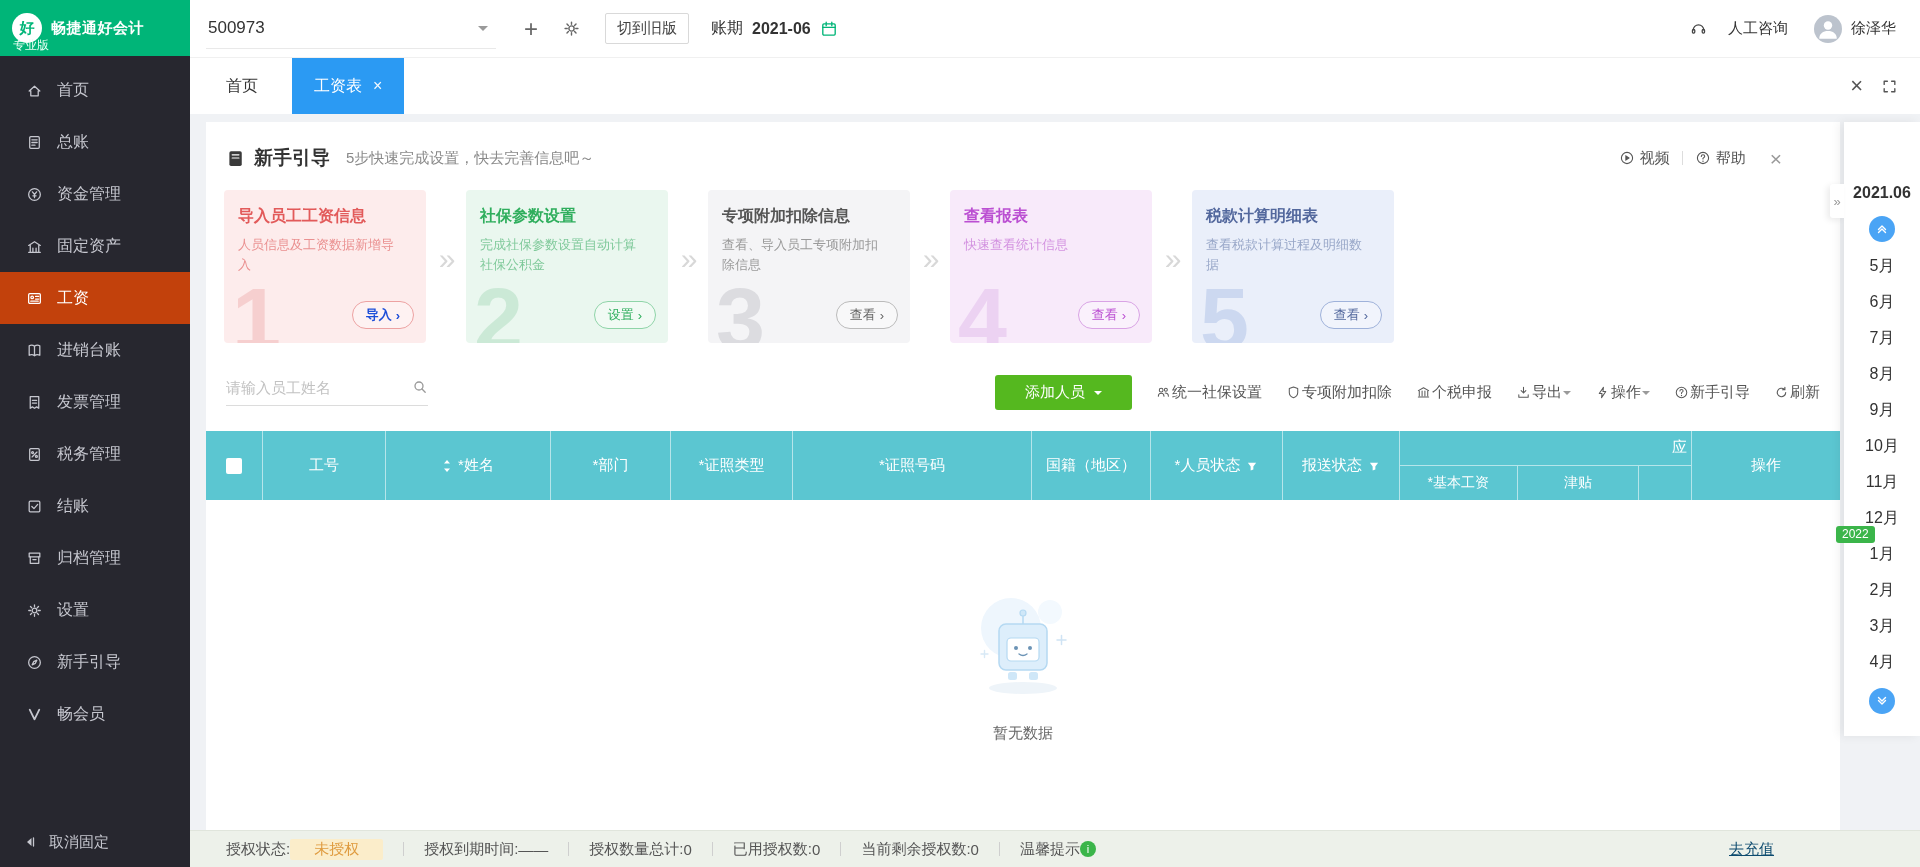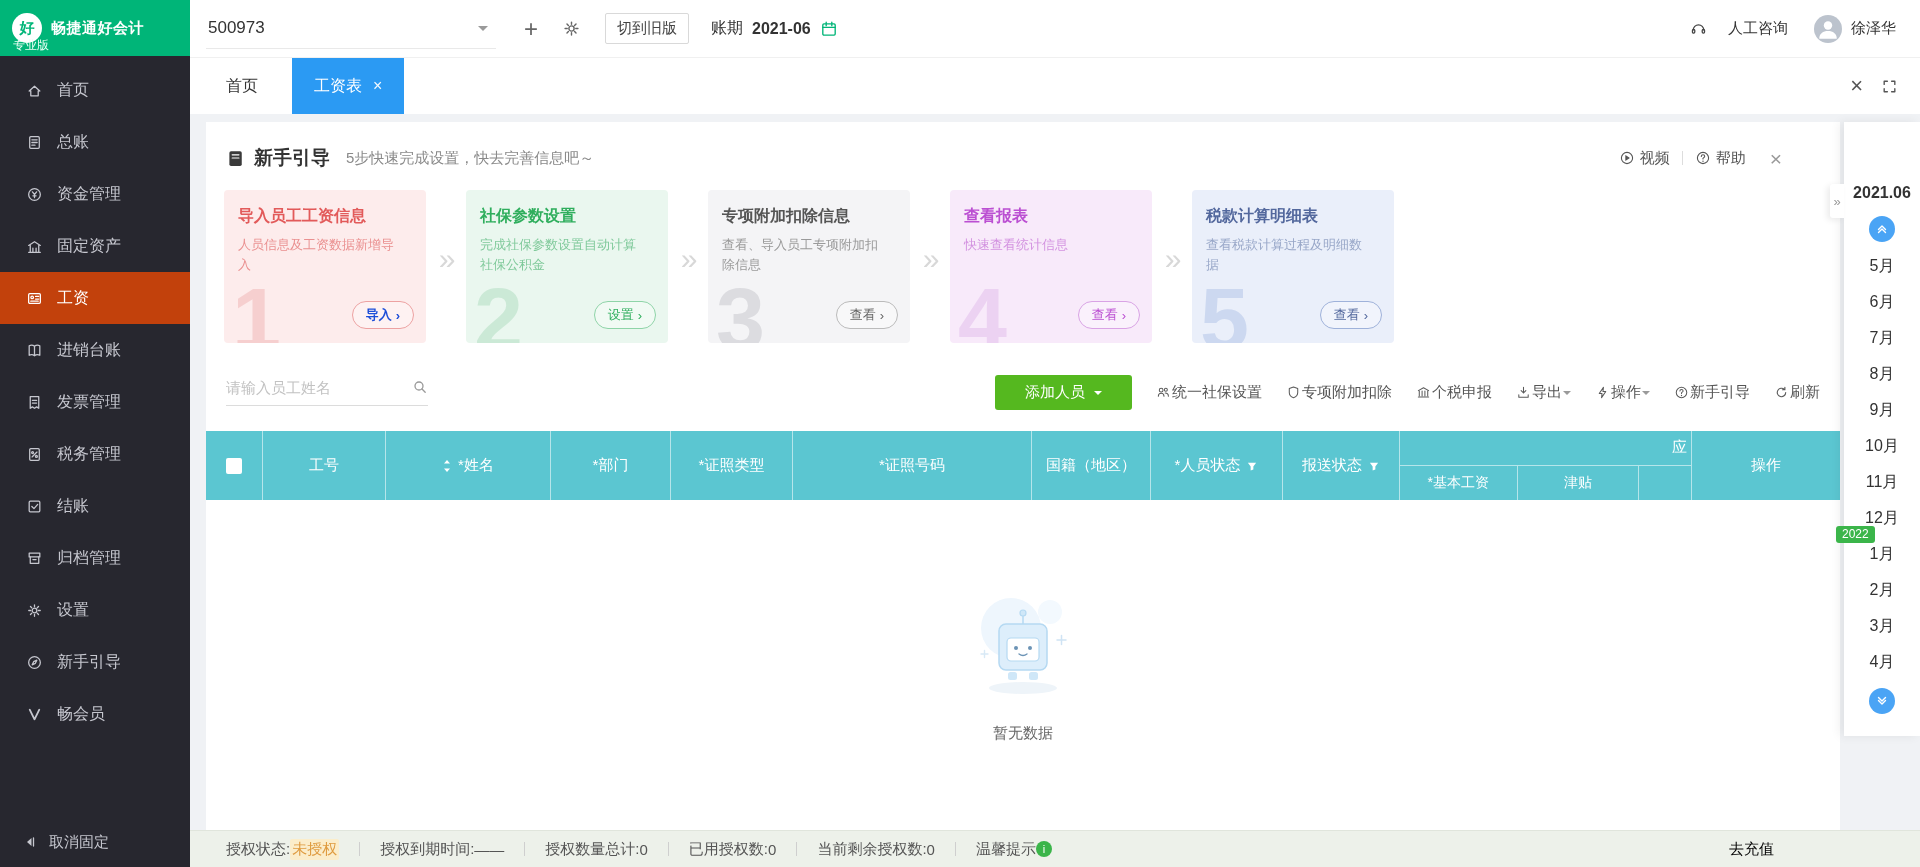--- a/index.html
+++ b/index.html
@@ -103,23 +103,23 @@
 
   
   .pager { display:flex; align-items:center; justify-content:flex-end; height:40px; margin-top:10px; padding-right:22px; font-size:15px; color:#555; }
   .pp-select { border:1px solid #d9d9d9; border-radius:2px; padding:5px 9px; display:flex; align-items:center; gap:9px; margin-left:8px; cursor:pointer; color:#333; }
   .pg-input { width:52px; height:30px; border:1px solid #d9d9d9; border-radius:2px; text-align:center; font-size:15px; color:#333; outline:none; font-family:inherit; }
 
   
   .statusbar { position:absolute; left:190px; bottom:0; width:1730px; height:37px; background:#edf1ea; border-top:1px solid #e0e5dc; display:flex; align-items:center; padding:0 36px; font-size:15px; color:#555; z-index:7; }
   .sb-item { display:flex; align-items:center; }
   .sb-div { width:1px; height:14px; background:#cfcfcf; margin:0 20px; }
-  .sb-warn { color:#df9b3f; background:#fbedca; padding:1px 2px; border-radius:2px; }
+  .sb-warn { color:#df9b3f; background:#fbedca; padding:1px 24px; border-radius:2px; }
   .info-ico { width:16px; height:16px; border-radius:50%; background:#3bb54a; color:#fff; font-size:11px; display:flex; align-items:center; justify-content:center; font-style:normal; cursor:pointer; }
-  .recharge { margin-left:auto; margin-right:110px; color:#000000; cursor:pointer; }
+  .recharge { margin-left:auto; margin-right:110px; color:#0c4a6e; text-decoration:underline; cursor:pointer; }
 
   
   .period-panel { position:absolute; right:0; top:8px; width:76px; height:614px; background:#fff; box-shadow:-4px 0 10px rgba(0,0,0,.07); z-index:9; }
   .pp-notch { position:absolute; left:-14px; top:62px; width:14px; height:34px; background:#fff; border-radius:3px 0 0 3px; box-shadow:-3px 2px 6px rgba(0,0,0,.08); display:flex; align-items:center; justify-content:center; color:#9a9a9a; font-size:13px; cursor:pointer; }
   .pp-current { text-align:center; margin-top:62px; font-size:16px; font-weight:bold; color:#333; }
   .pp-arrow { width:26px; height:26px; border-radius:50%; background:#4aa4f5; margin:14px auto 0; display:flex; align-items:center; justify-content:center; cursor:pointer; }
   .pp-arrow.down { margin-top:8px; }
   .pp-months { margin-top:6px; }
   .pp-month { height:36px; display:flex; align-items:center; justify-content:center; font-size:16px; color:#333; cursor:pointer; }
   .pp-year-badge { position:absolute; left:-8px; top:404px; background:#3bb54a; color:#fff; font-size:12px; padding:2px 6px; border-radius:3px; line-height:1.1; }

